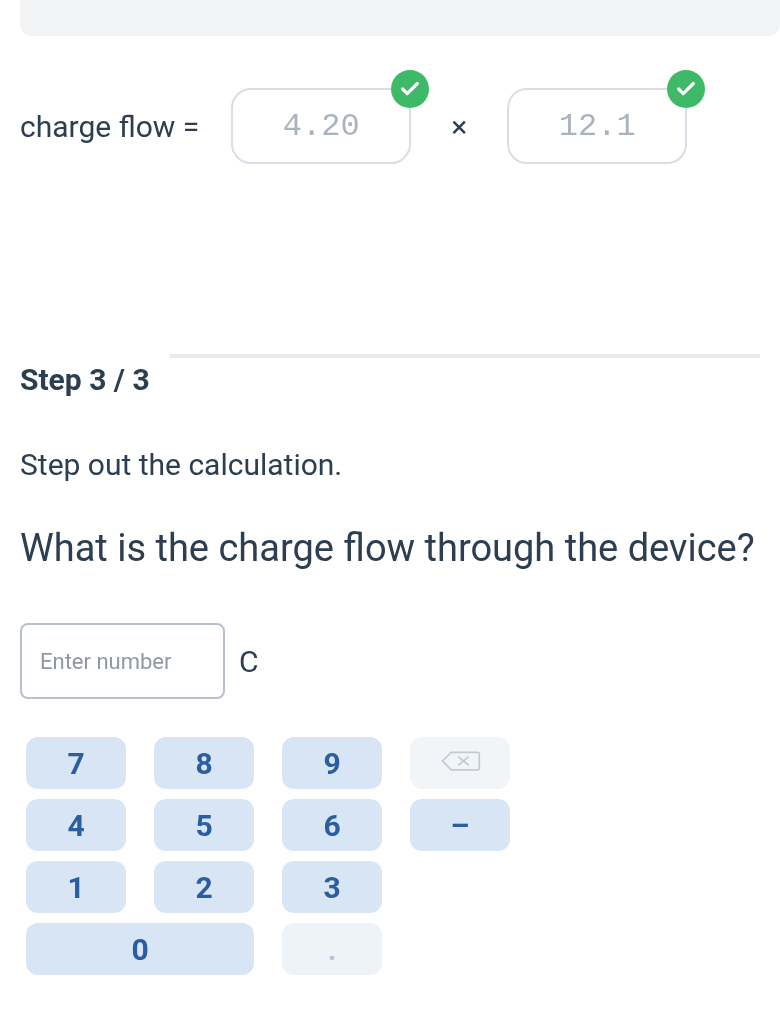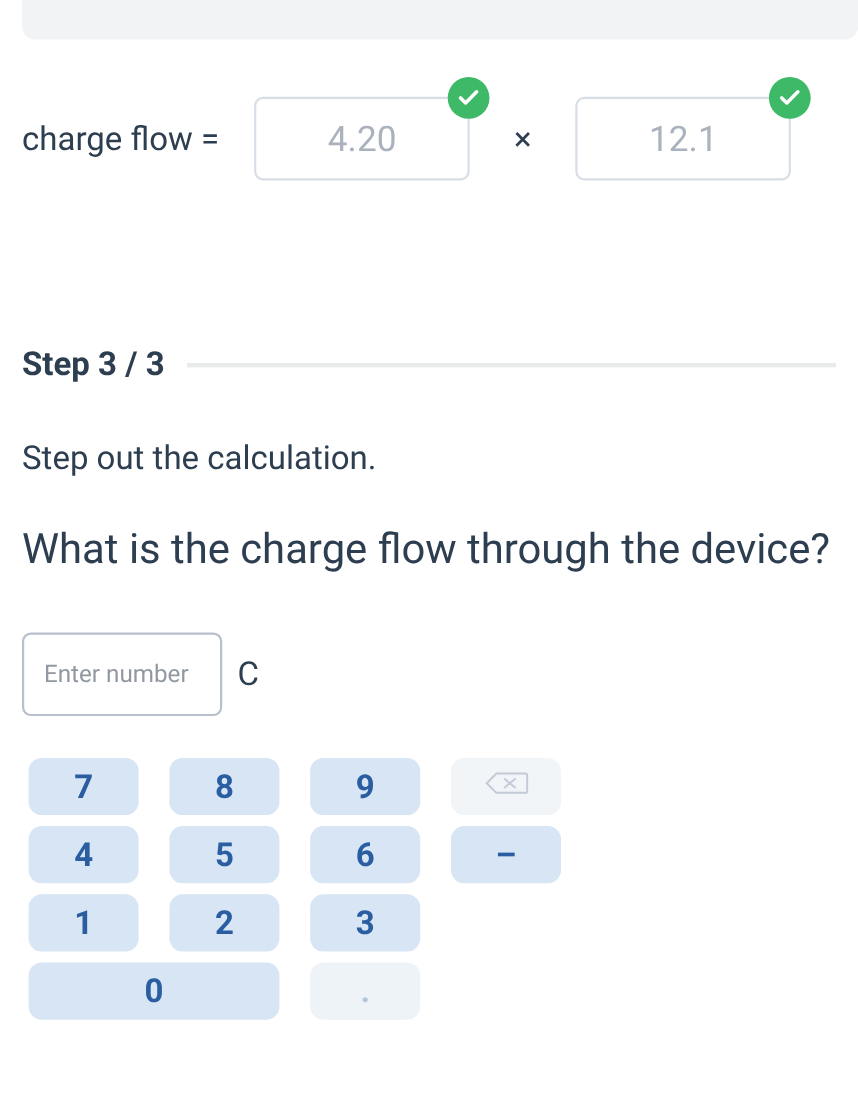--- a/index.html
+++ b/index.html
@@ -31,29 +31,30 @@
     .equation-label {
       font-size: 30px;
       color: #2c3e50;
       font-weight: 400;
     }
     .value-box-wrapper {
       position: relative;
     }
     .value-box {
       border: 2px solid #d8dee6;
-      border-radius: 8px;
-      width: 196px;
+      border-radius: 20px;
+      width: 180px;
       height: 76px;
       display: flex;
       align-items: center;
       justify-content: center;
       font-size: 32px;
       color: #aab2bd;
       font-weight: 400;
+      font-family: Liberation Mono, monospace;
     }
     .check-badge {
       position: absolute;
       top: -18px;
       right: -18px;
       width: 38px;
       height: 38px;
       background: #3eb968;
       border-radius: 50%;
       display: flex;
@@ -72,20 +73,21 @@
     .step-header {
       display: flex;
       align-items: center;
       padding: 130px 20px 0 20px;
       gap: 20px;
     }
     .step-label {
       font-size: 30px;
       font-weight: 700;
       color: #2c3e50;
+      margin-top: 48px;
     }
     .step-divider {
       flex: 1;
       height: 4px;
       background: #e8eaec;
     }
     .instruction-text {
       font-size: 30px;
       color: #2c3e50;
       padding: 48px 20px 0 20px;
@@ -101,21 +103,21 @@
     }
     .answer-row {
       display: flex;
       align-items: center;
       padding: 50px 20px 0 20px;
       gap: 14px;
     }
     .answer-input {
       border: 2px solid #b8c0cc;
       border-radius: 8px;
-      width: 182px;
+      width: 205px;
       height: 76px;
       font-size: 22px;
       color: #0f172a;
       padding: 0 18px;
       outline: none;
       font-family: inherit;
     }
     .answer-input::placeholder {
       color: #9198a1;
       font-size: 22px;

